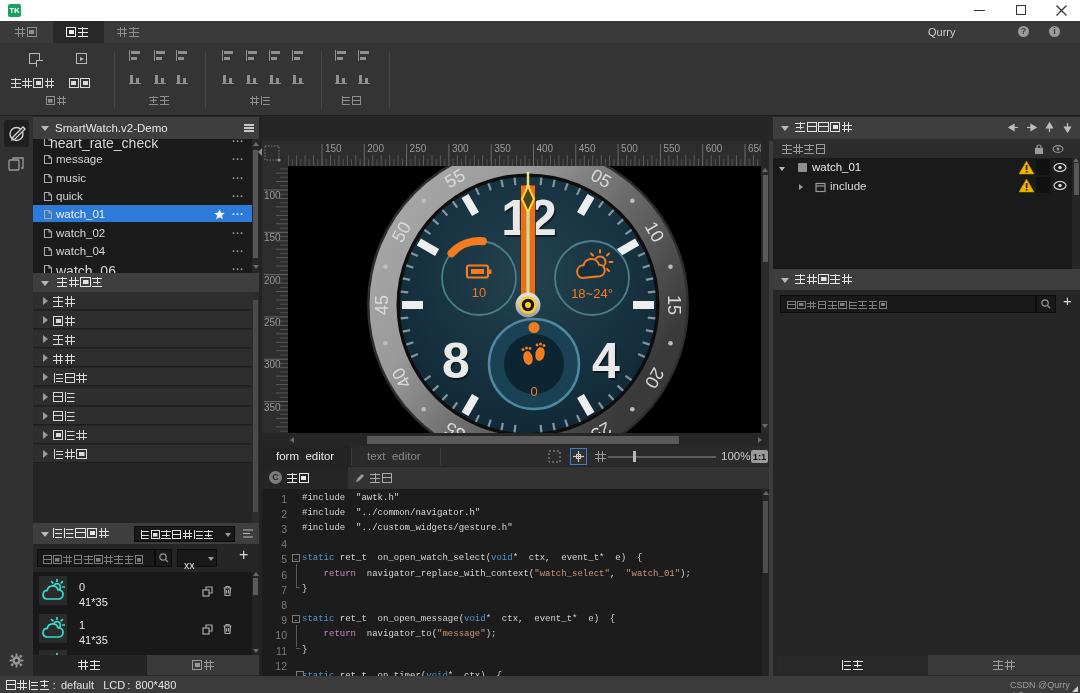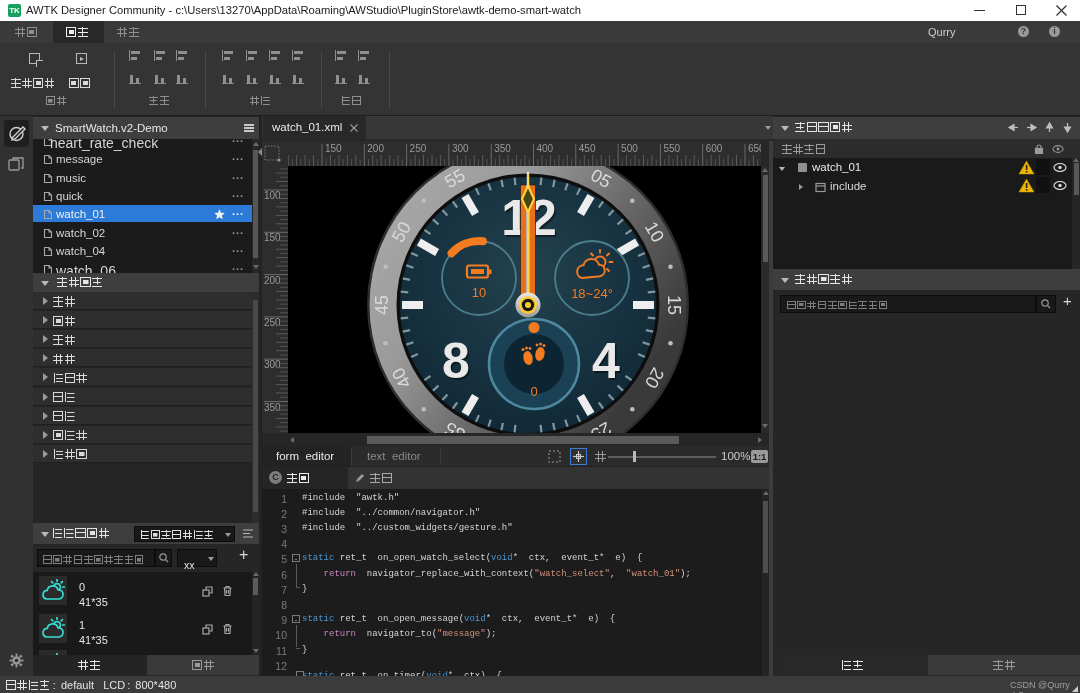--- a/index.html
+++ b/index.html
@@ -9,21 +9,20 @@
 .g2{background-image:linear-gradient(var(--tc),var(--tc)),linear-gradient(var(--tc),var(--tc)),linear-gradient(var(--tc),var(--tc)),linear-gradient(var(--tc),var(--tc)),linear-gradient(var(--tc),var(--tc));background-position:0 0,0 100%,0 0,100% 0,50% 50%;background-size:100% 1px,100% 1px,1px 100%,1px 100%,50% 40%}
 .g3{background-image:linear-gradient(var(--tc),var(--tc)),linear-gradient(var(--tc),var(--tc)),linear-gradient(var(--tc),var(--tc)),linear-gradient(var(--tc),var(--tc));background-position:8% 0,100% 15%,100% 55%,100% 95%;background-size:1px 100%,75% 1px,75% 1px,75% 1px}
 .g4{background-image:linear-gradient(var(--tc),var(--tc)),linear-gradient(var(--tc),var(--tc)),linear-gradient(var(--tc),var(--tc)),linear-gradient(var(--tc),var(--tc)),linear-gradient(var(--tc),var(--tc));background-position:0 10%,50% 55%,0 100%,50% 0,50% 55%;background-size:100% 1px,76% 1px,100% 1px,1px 30%,1px 45%}
 .g5{background-image:linear-gradient(var(--tc),var(--tc)),linear-gradient(var(--tc),var(--tc)),linear-gradient(var(--tc),var(--tc)),linear-gradient(var(--tc),var(--tc));background-position:28% 0,72% 0,0 28%,0 72%;background-size:1px 100%,1px 100%,100% 1px,100% 1px}
 .hdrbar{background:#3e3e3e;color:#e4e4e4;--tc:#e4e4e4;font-size:11.5px;line-height:1}
 .tri-d{display:inline-block;width:0;height:0;border-left:4px solid transparent;border-right:4px solid transparent;border-top:5px solid #b9b9b9}
 .tri-r{display:inline-block;width:0;height:0;border-top:4px solid transparent;border-bottom:4px solid transparent;border-left:5px solid #9a9a9a}
 </style></head><body>
 <div class="abs" style="left:0;top:0;width:1080px;height:21px;background:#fff">
 <div class="abs" style="left:8px;top:4px;width:13px;height:13px;background:#17a05e;border-radius:2px;color:#fff;font-size:8px;font-weight:bold;text-align:center;line-height:13px">TK</div>
-<div class="abs" style="left:26px;top:4px;font-size:11.2px;color:#1a1a1a;white-space:nowrap">AWTK Designer Community - c:\Users\13270\AppData\Roaming\AWStudio\PluginStore\awtk-demo-smart-watch</div>
 <div class="abs" style="left:974px;top:10px;width:11px;height:1px;background:#333"></div>
 <div class="abs" style="left:1016px;top:5px;width:10px;height:10px;border:1px solid #333"></div>
 <svg class="abs" style="left:1056px;top:5px" width="11" height="11">
       <g stroke="#333" stroke-width="1.2">
         <line x1="0.5" y1="0.5" x2="10.5" y2="10.5"></line>
         <line x1="10.5" y1="0.5" x2="0.5" y2="10.5"></line>
       </g>
     </svg>
 </div>
 <div class="abs" style="left:0;top:21px;width:1080px;height:22px;background:#3a3a3a">
@@ -395,31 +394,20 @@
       </div>
 <div class="abs" style="left:114px;top:0;width:114px;height:20px;background:#3a3a3a">
         <div class="abs" style="left:45px;top:4px;font-size:11.5px;--tc:#9a9a9a"><i class="g g2"></i><i class="g g5"></i></div>
       </div>
 </div>
   </div>
 <div class="abs" style="left:259px;top:116px;width:3px;height:560px;background:#232323">
     <div style="position:absolute;left:-1px;top:32px;width:0;height:0;border-top:4px solid transparent;border-bottom:4px solid transparent;border-right:4px solid #8a8a8a"></div>
   </div>
 <div class="abs" style="left:262px;top:116px;width:511px;height:560px;background:#262626;overflow:hidden">
-    <div class="abs" style="left:0;top:0;width:511px;height:24px;background:#373737;border-bottom:1px solid #2a2a2a">
-<div class="abs" style="left:1px;top:0;width:103px;height:24px;background:#282828"></div>
-<div class="abs" style="left:10px;top:5px;font-size:11.5px;color:#e8e8e8">watch_01.xml</div>
-<svg class="abs" style="left:88px;top:8px" width="8" height="8">
-        <g stroke="#9a9a9a" stroke-width="1.1">
-          <line x1="0.5" y1="0.5" x2="7.5" y2="7.5"></line>
-          <line x1="7.5" y1="0.5" x2="0.5" y2="7.5"></line>
-        </g>
-      </svg>
-<div class="abs" style="left:503px;top:10px;width:0;height:0;border-left:3.5px solid transparent;border-right:3.5px solid transparent;border-top:4px solid #9a9a9a"></div>
-</div>
     <div class="abs" style="left:0px;top:25px;width:26px;height:25px;background:#2d2d2d">
 <svg width="21" height="25">
         <g stroke="#7a7a7a" stroke-dasharray="1.5,1.5" fill="none">
           <rect x="3" y="5" width="14" height="14"></rect>
         </g>
         <circle cx="17" cy="19" r="1.6" fill="#9a9a9a"></circle>
       </svg></div>
     <div class="abs" style="left:26px;top:25px;width:473px;height:25px;background:#2d2d2d;overflow:hidden">
       <svg width="473" height="26" style="position:absolute;left:0;top:0">
 <line x1="0.2" y1="14" x2="0.2" y2="26" stroke="#5a5a5a" stroke-width="1"></line>

